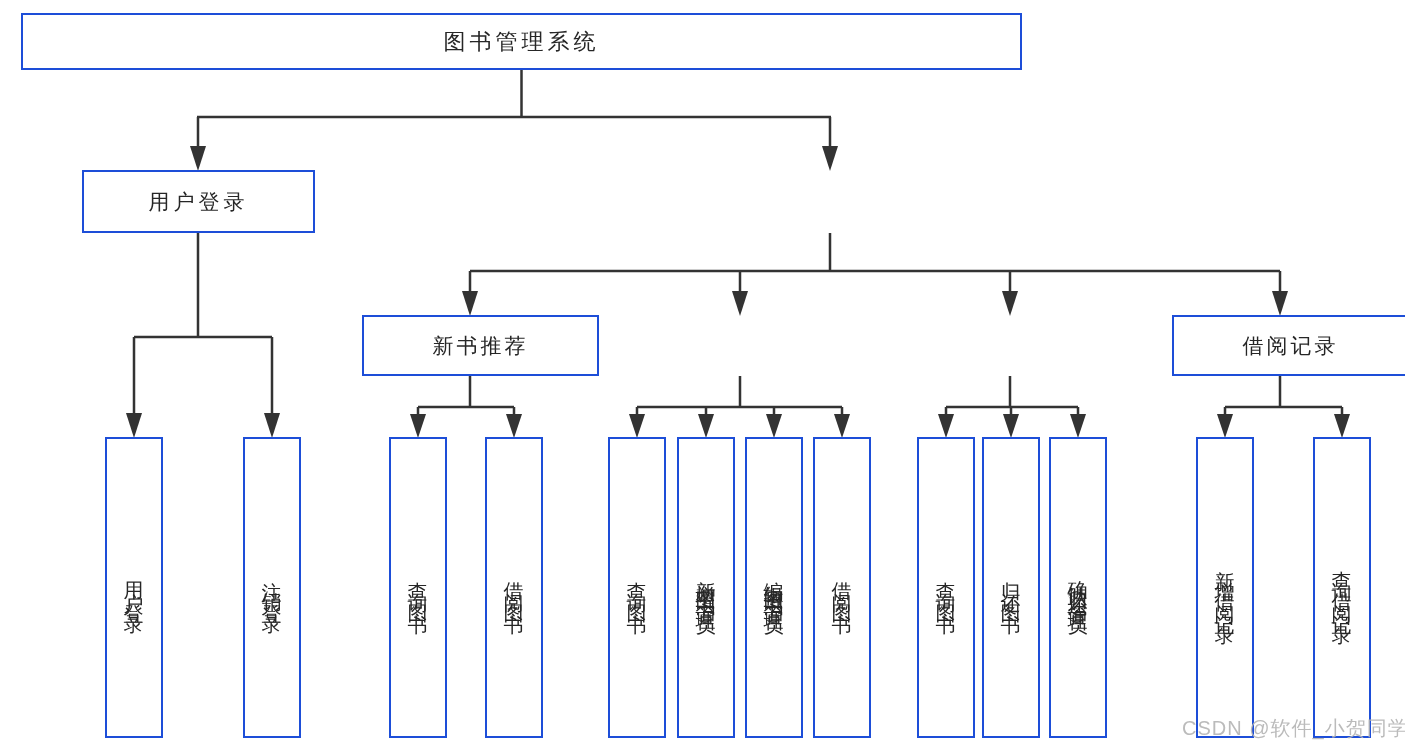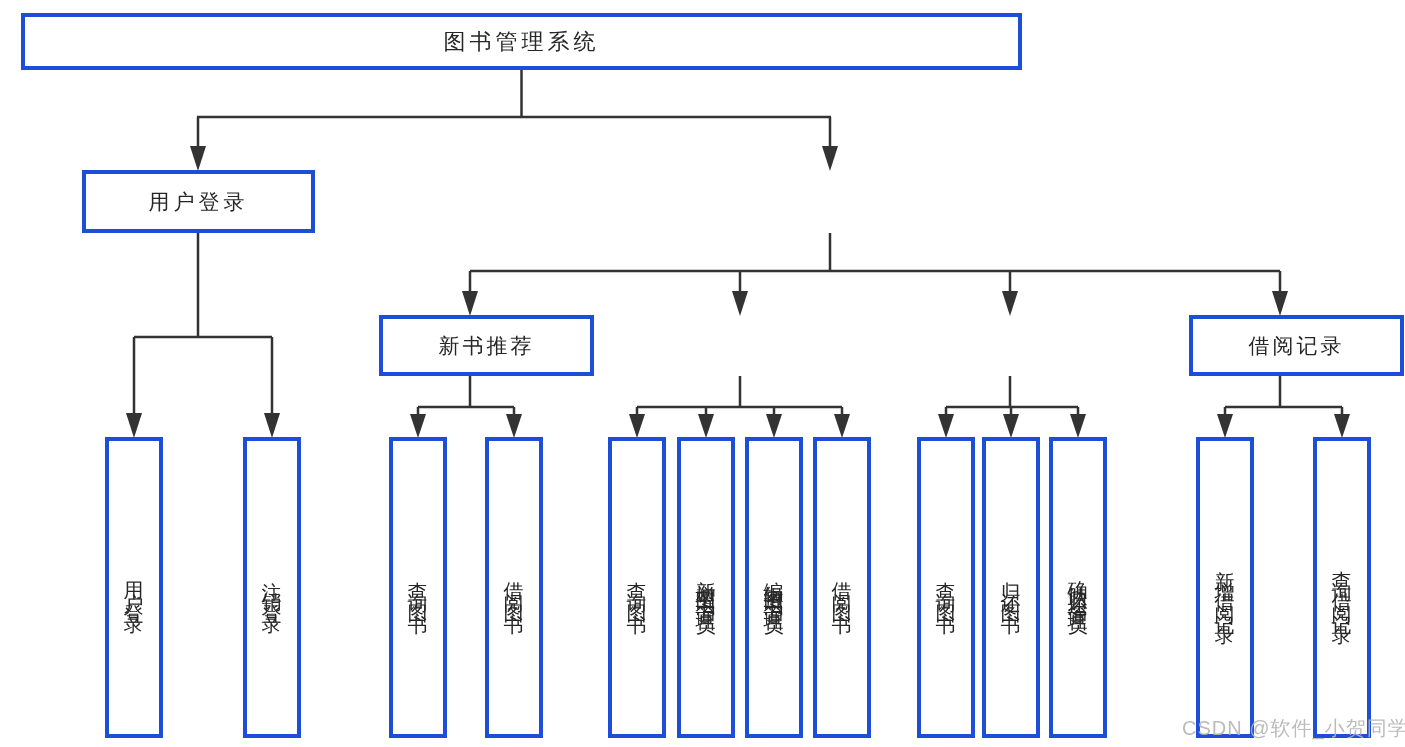--- a/index.html
+++ b/index.html
@@ -19,37 +19,37 @@
   #connectors {
     position: absolute;
     left: 0;
     top: 0;
     pointer-events: none;
   }
   .box {
     position: absolute;
     box-sizing: border-box;
     background: #ffffff;
-    border: 4px solid #1d4ed8;
+    border: 2px solid #1d4ed8;
     display: flex;
     align-items: center;
     justify-content: center;
     text-align: left;
   }
   .root-box {
     left: 21px; top: 13px; width: 1001px; height: 57px;
     font-size: 22px; letter-spacing: 4px;
   }
   .l1-box {
     top: 170px; width: 233px; height: 63px;
     font-size: 21px; letter-spacing: 4px;
   }
   .l2-box {
-    top: 315px; width: 215px; height: 61px;
-    font-size: 21px; letter-spacing: 3px; margin-left: 17px;
+    top: 315px; width: 237px; height: 61px;
+    font-size: 21px; letter-spacing: 3px;
   }
   .leaf {
     top: 437px; width: 58px; height: 301px;
   }
   .vtext {
     writing-mode: vertical-rl;
     text-orientation: mixed;
     font-size: 20px;
     letter-spacing: 11px;
     line-height: 1;

